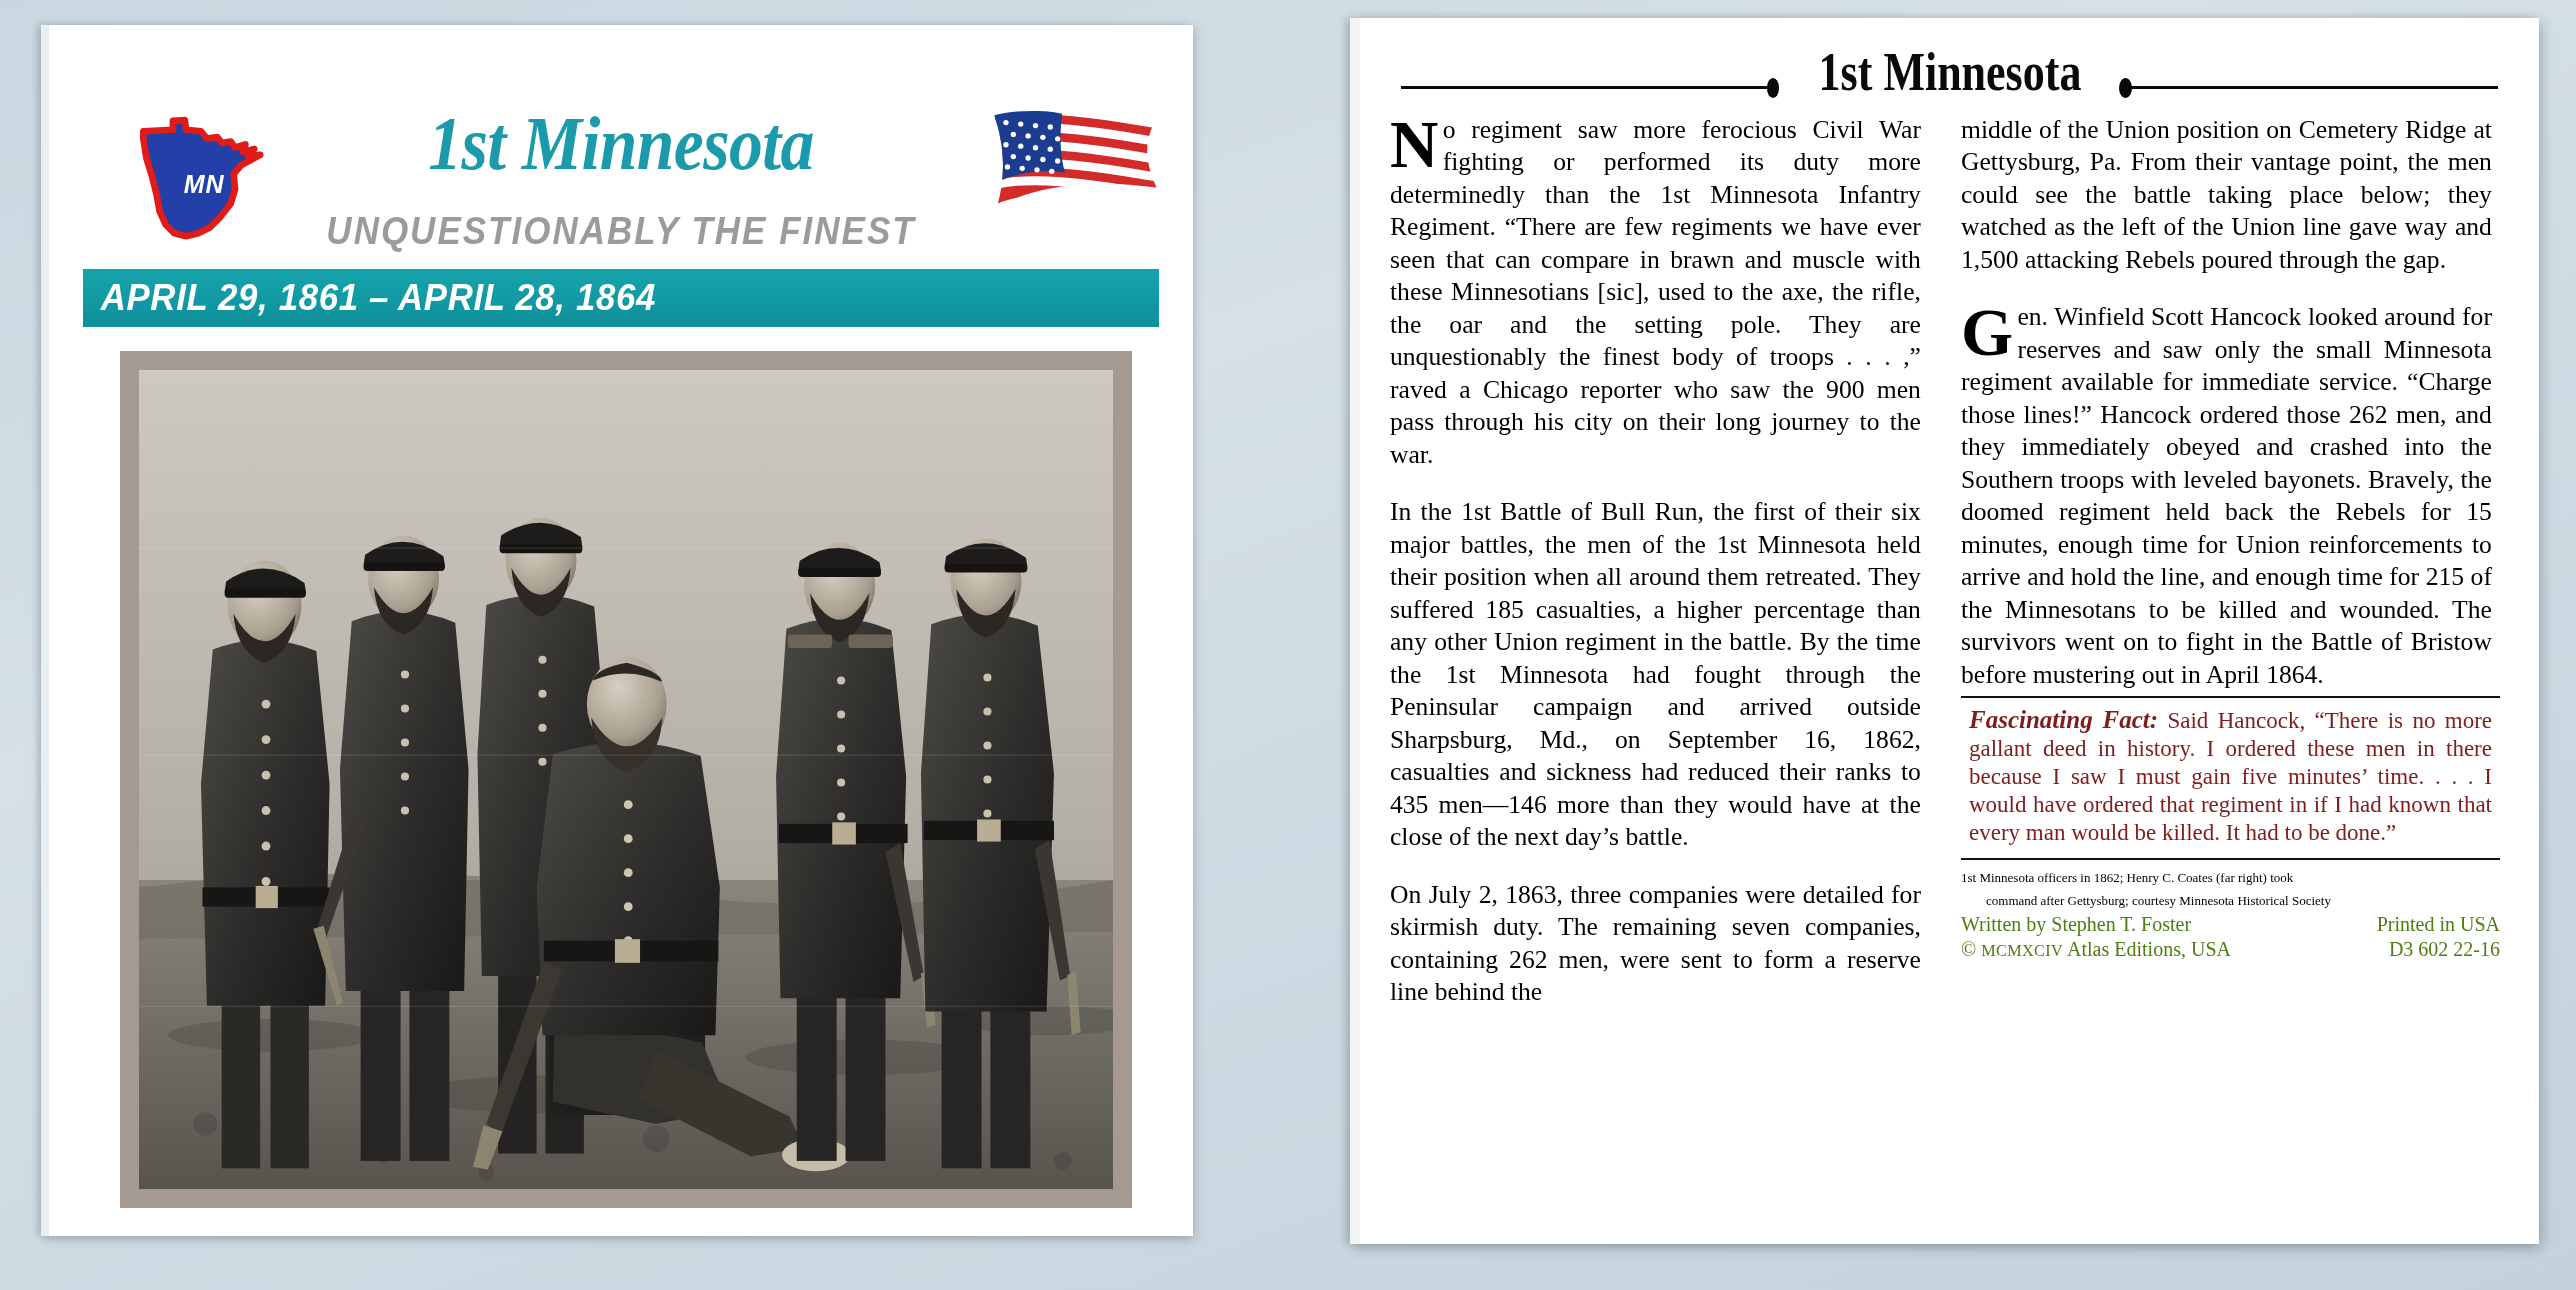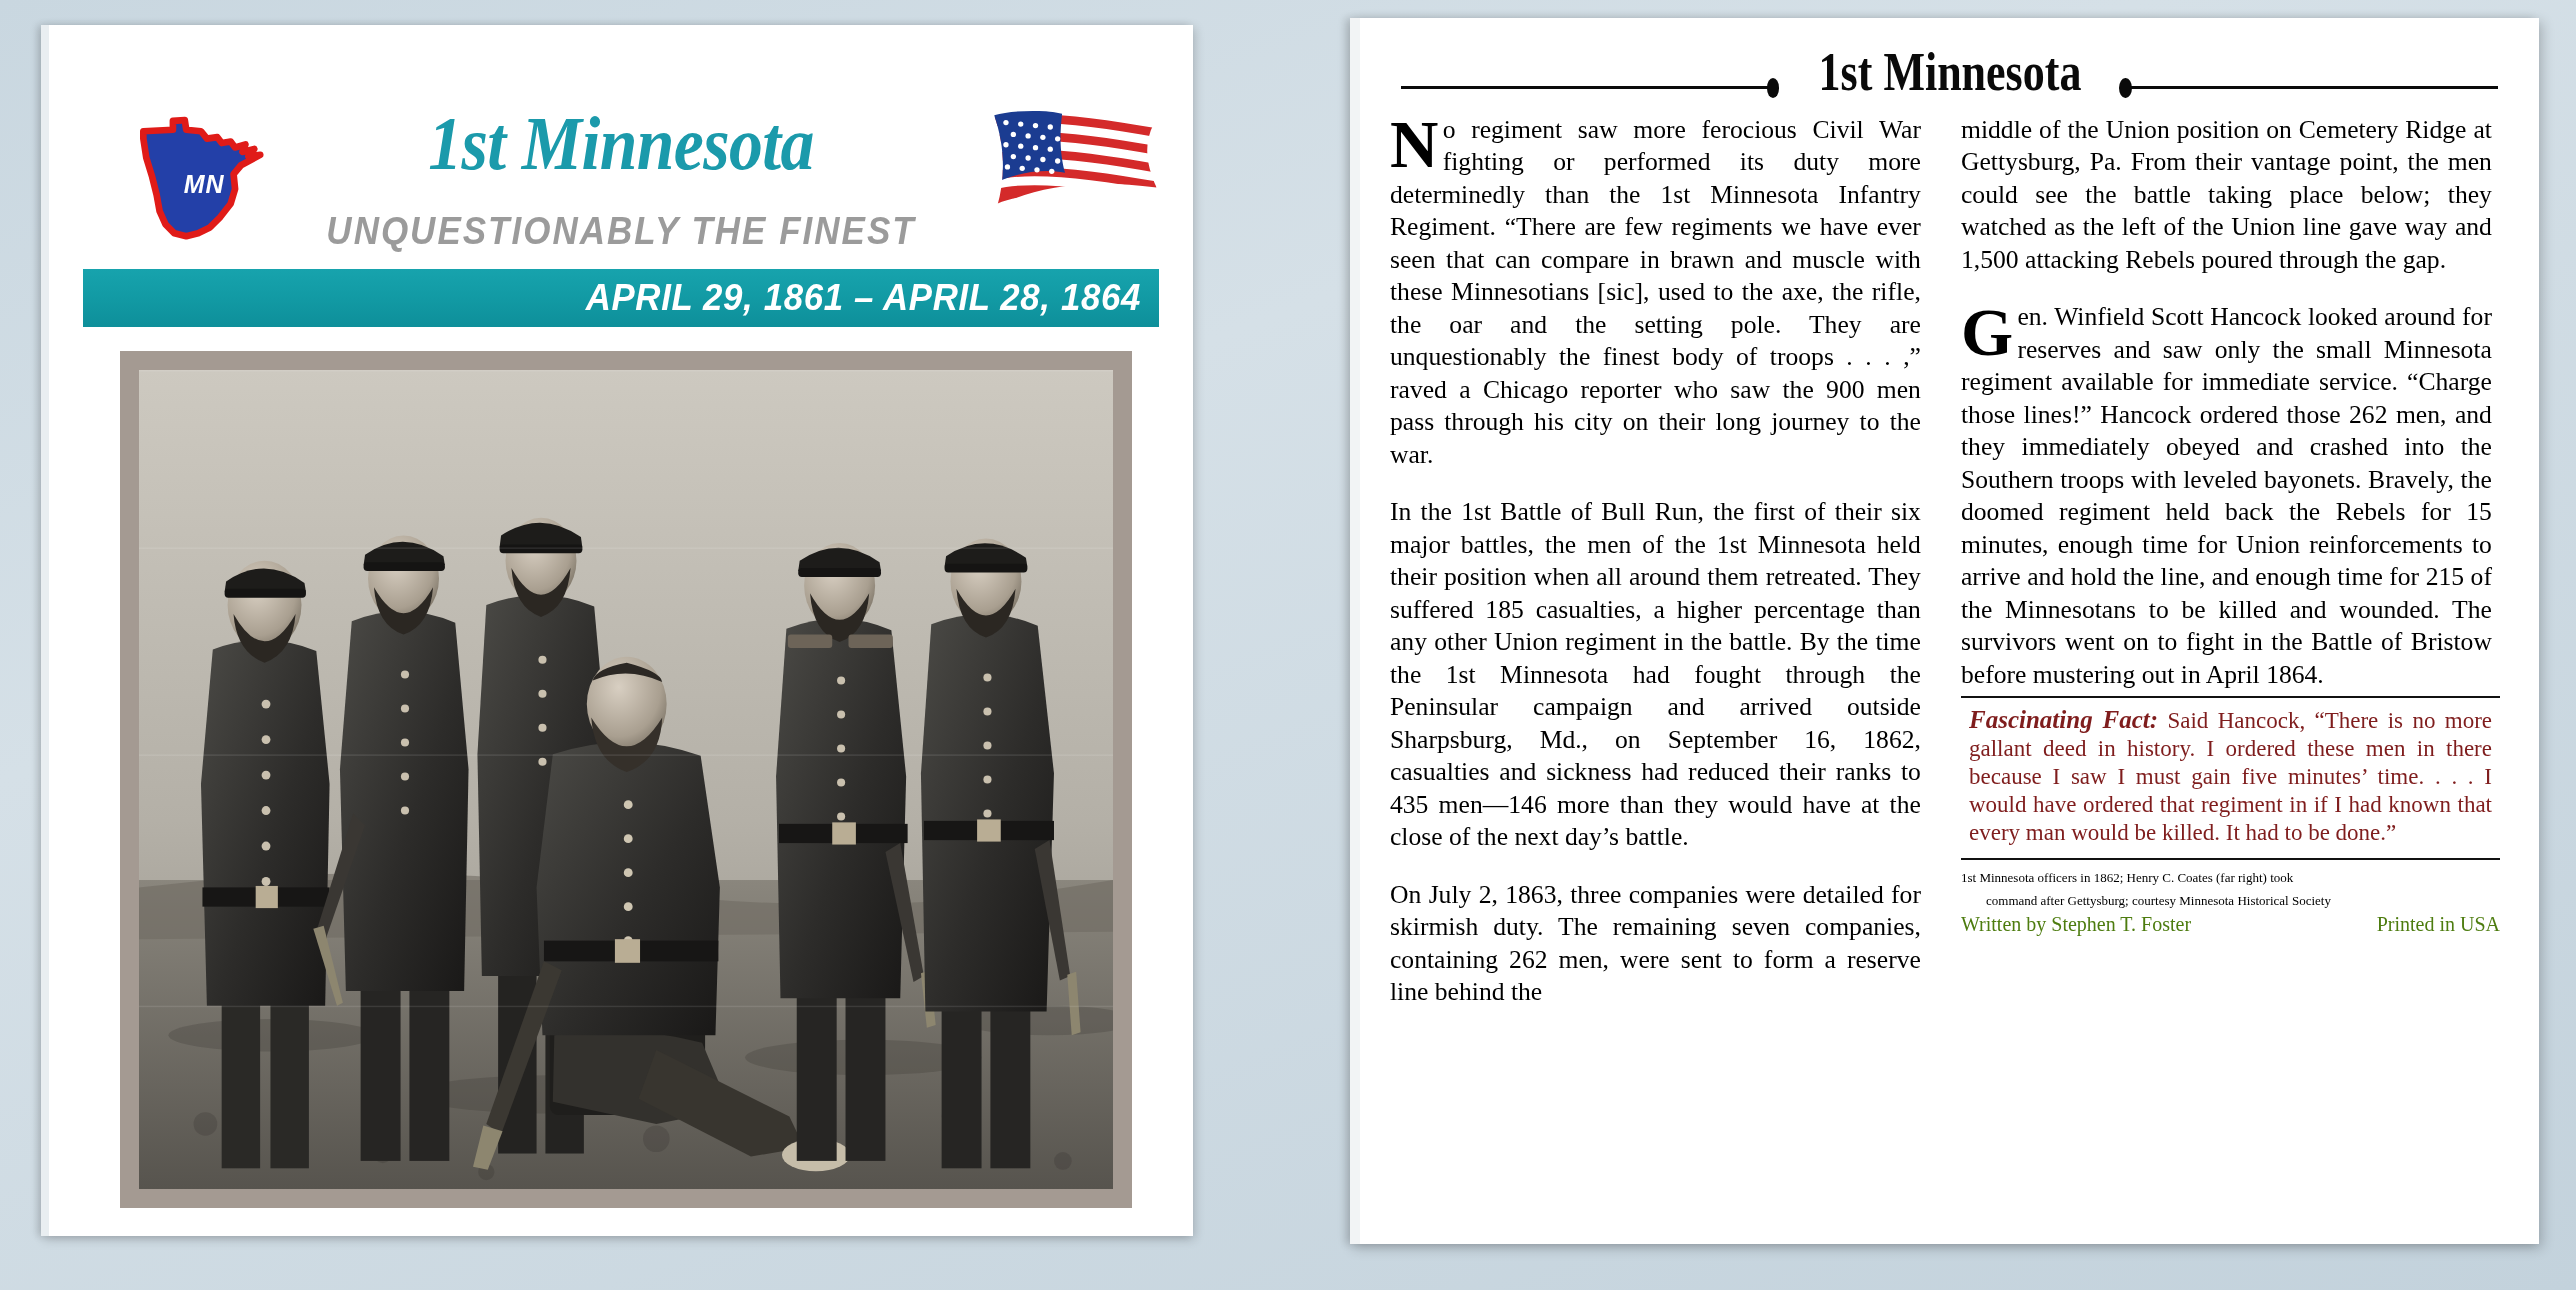--- a/index.html
+++ b/index.html
@@ -45,21 +45,21 @@
     color:#9b9b9b;
     font-family:"Liberation Sans",sans-serif;
     font-size:38px;font-weight:bold;letter-spacing:2.2px;
     text-transform:uppercase;
     transform:scaleX(.92);
   }
 
   .date-band{
     position:absolute;left:34px;right:34px;top:244px;height:58px;
     background:linear-gradient(180deg,#17a3ad 0%,#129aa4 50%,#0e8f9a 100%);
-    display:flex;align-items:center;justify-content:flex-end;
+    display:flex;align-items:center;justify-content:flex-start;
   }
   .date-band span{
     color:#ffffff;font-family:"Liberation Sans",sans-serif;
     font-size:37px;font-weight:bold;letter-spacing:0.7px;
     transform:scaleX(.94);
   }
 
   .photo-frame{
     position:absolute;left:71px;top:326px;width:1012px;height:857px;
     background:#a49a92;padding:19px;box-sizing:border-box;
@@ -417,19 +417,23 @@
         <hr class="credits-rule">
 
         <div class="credit-line">1st Minnesota officers in 1862; Henry C. Coates (far right) took</div>
         <div class="credit-line indent">command after Gettysburg; courtesy Minnesota Historical Society</div>
 
         <div class="credit-row">
           <span>Written by Stephen T. Foster</span>
           <span>Printed in USA</span>
         </div>
 
+        <div class="credit-row">
+          <span><span>©</span> <span class="smallcaps">MCMXCIV</span> <span>Atlas Editions, USA</span></span>
+          <span>D3 602 22-16</span>
+        </div>
       </div>
 
     </div>
   </div>
 
 </div>
 
 
 </body></html>

